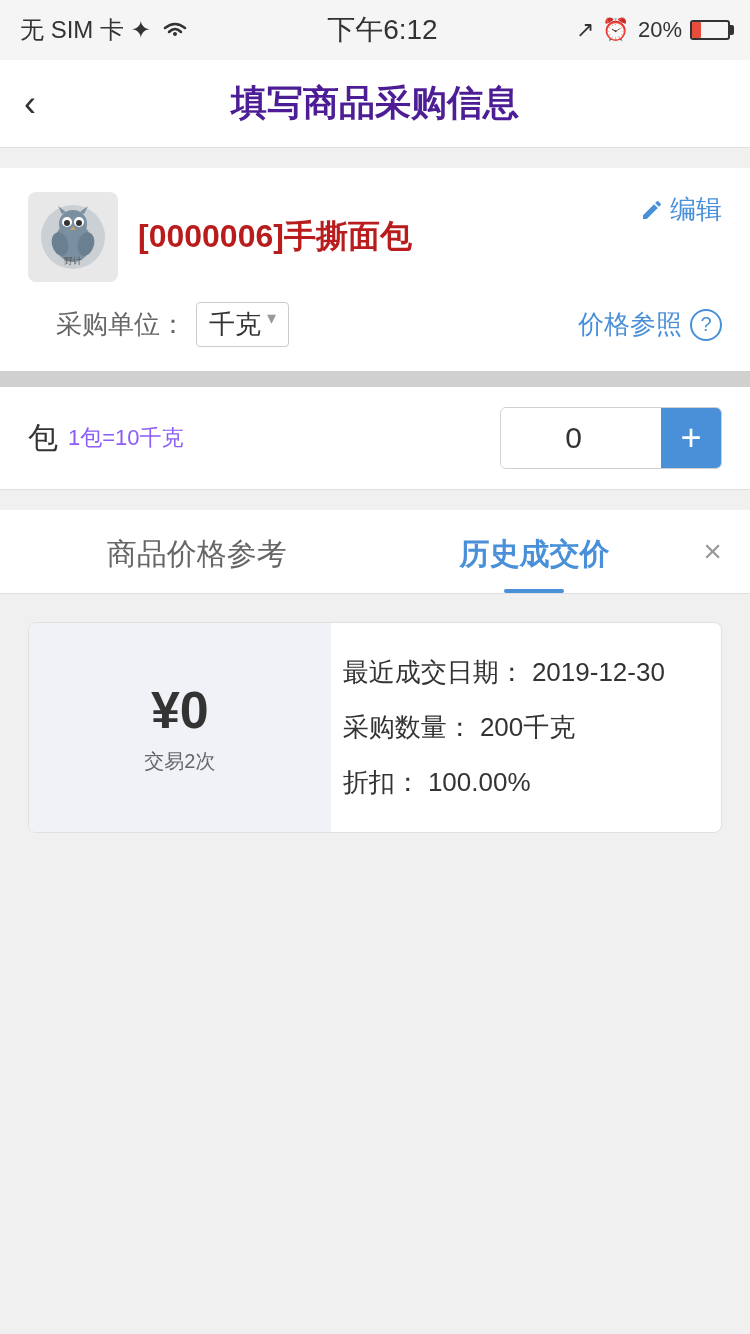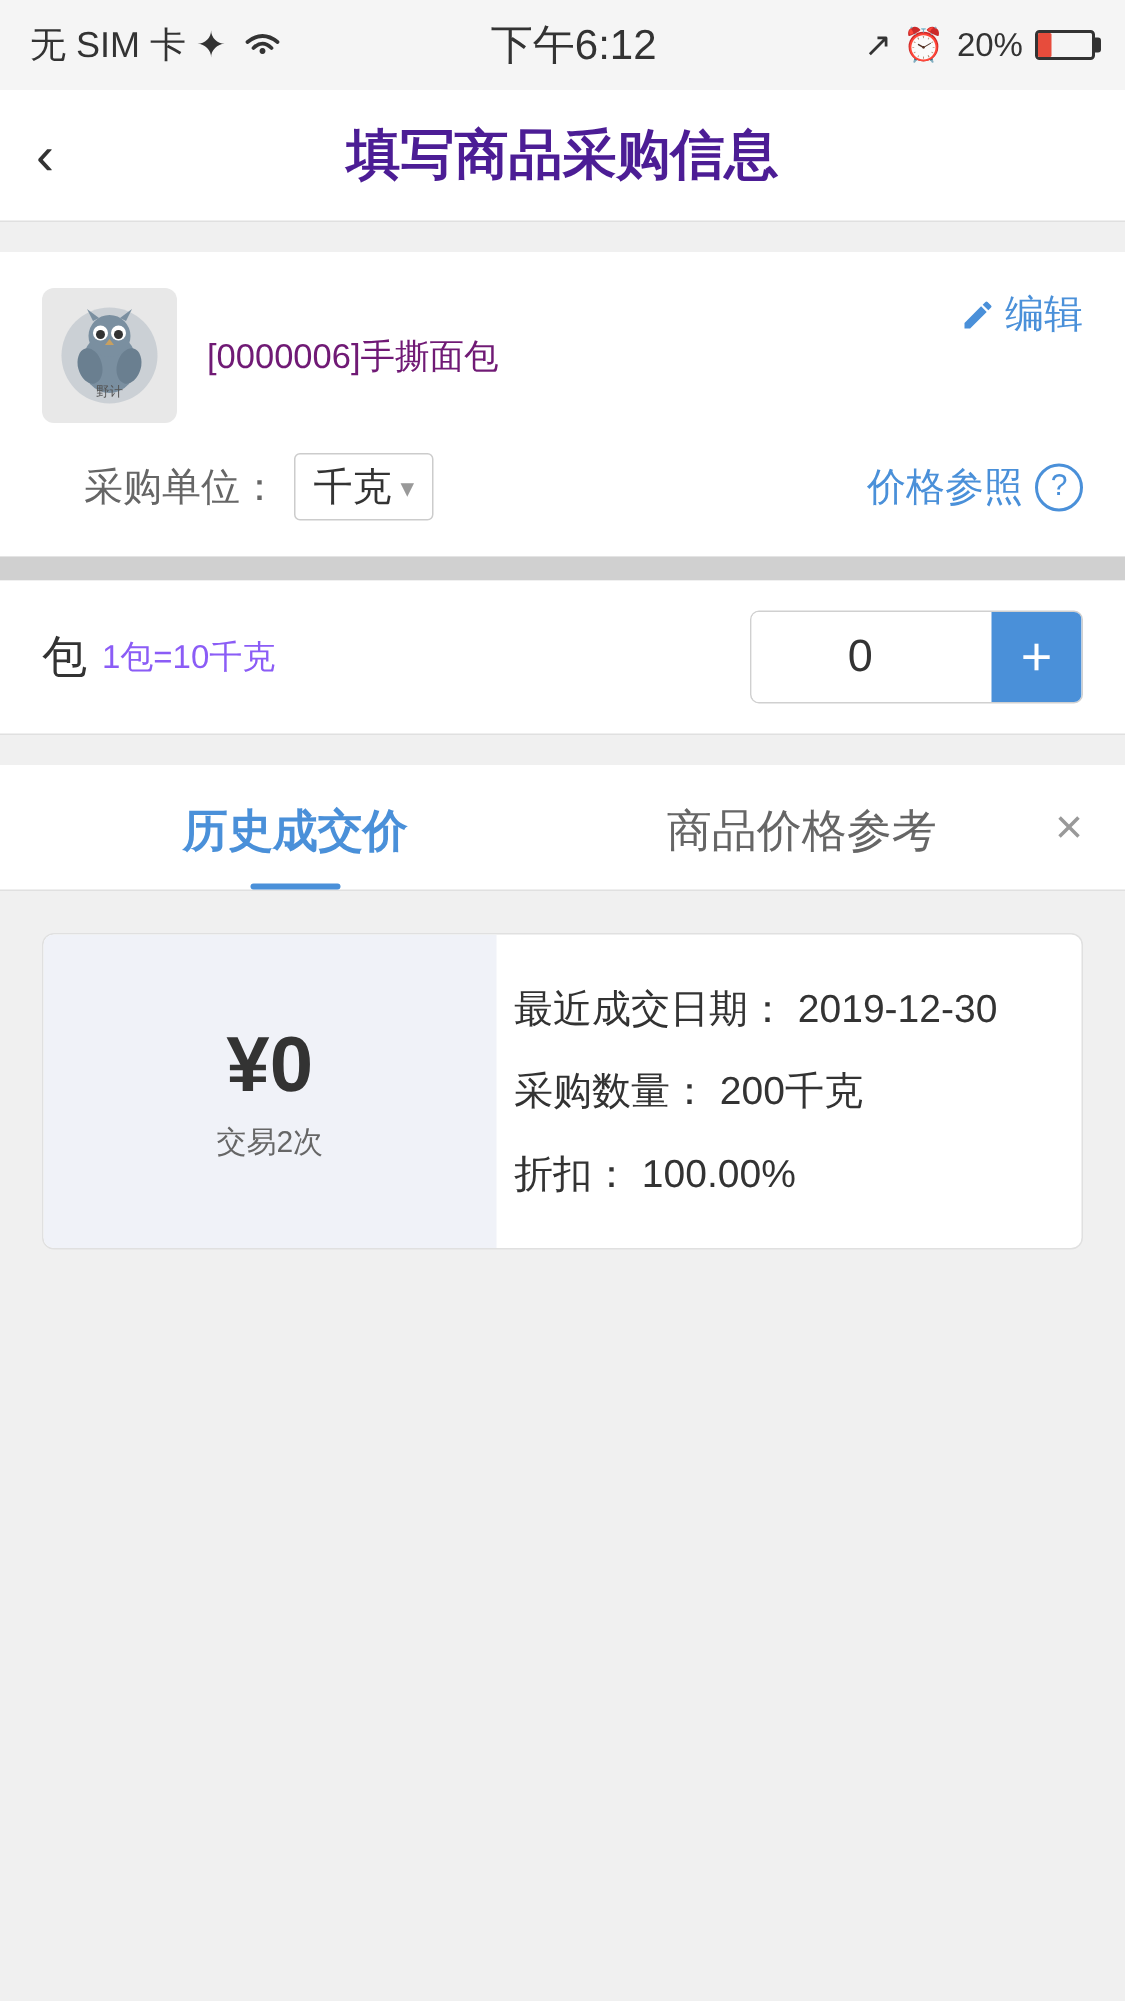--- a/index.html
+++ b/index.html
@@ -115,23 +115,23 @@
       display: flex;
       align-items: center;
       justify-content: center;
       overflow: hidden;
     }
     .owl-svg {
       width: 70px;
       height: 70px;
     }
     .product-name {
-      font-size: 23px;
-      color: #701a75;
-      font-weight: 400;
+      font-size: 32px;
+      color: #b91c1c;
+      font-weight: 700;
     }
     .edit-btn {
       display: flex;
       align-items: center;
       gap: 6px;
       color: #4a90d9;
       font-size: 26px;
       cursor: pointer;
     }
     .product-unit-row {
@@ -139,21 +139,21 @@
       align-items: center;
       justify-content: space-between;
       margin-top: 8px;
     }
     .unit-label {
       font-size: 26px;
       color: #666;
     }
     .unit-select {
       display: flex;
-      align-items: center;
+      align-items: flex-start;
       border: 1px solid #ccc;
       border-radius: 4px;
       padding: 4px 12px;
       font-size: 26px;
       color: #333;
       gap: 6px;
       cursor: pointer;
       background: #fff;
     }
     .price-ref {
@@ -416,25 +416,25 @@
     <span class="qty-unit">包</span>
     <span class="qty-sub">1包=10千克</span>
   </div>
   <div class="qty-input-group">
     <input type="number" class="qty-input" value="0" style="">
     <button class="qty-plus">+</button>
   </div>
 </div>
 
 <div class="tab-bar">
+  <div class="tab-item">
+    <span>商品价格参考</span>
+  </div>
   <div class="tab-item active">
     <span>历史成交价</span>
-  </div>
-  <div class="tab-item">
-    <span>商品价格参考</span>
   </div>
   <span class="tab-close">×</span>
 </div>
 
 <div class="content-area">
   <div class="info-card">
     <div class="info-card-left">
       <span class="price-big">¥0</span>
       <span class="price-sub">交易2次</span>
     </div>

